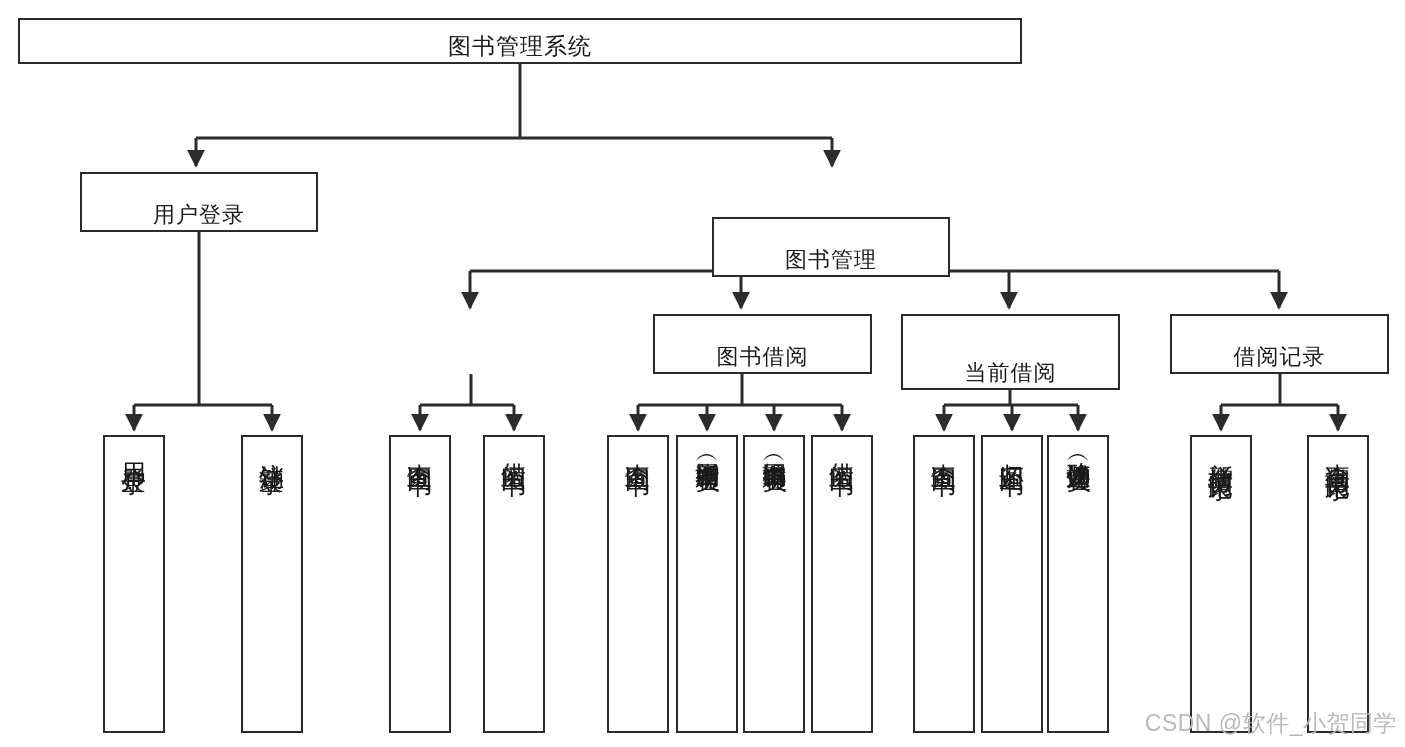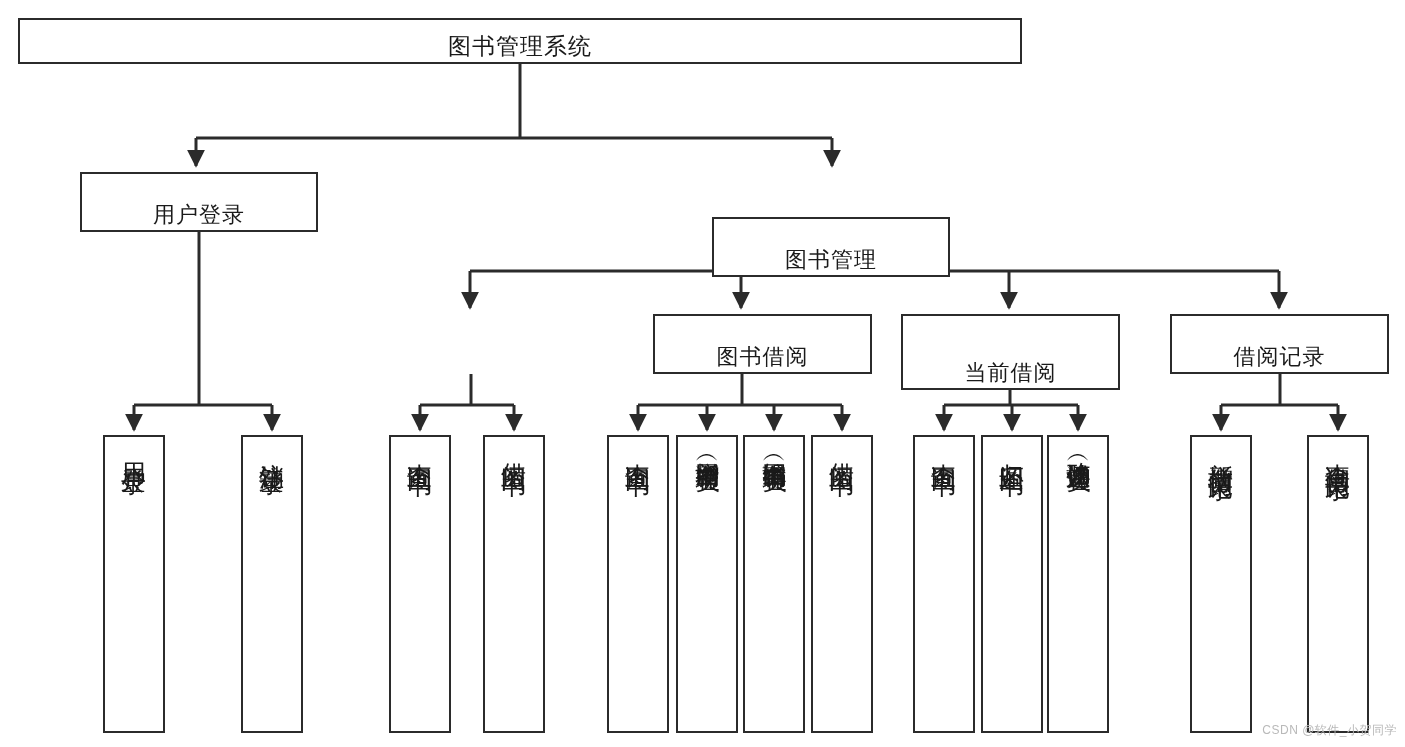--- a/index.html
+++ b/index.html
@@ -57,21 +57,21 @@
     color: #1a1a1a;
   }
   .vtext.tall {
     font-size: 24px;
     letter-spacing: 1px;
   }
   .watermark {
     position: absolute;
     right: 8px;
     bottom: 8px;
-    font-size: 12px;
+    font-size: 23px;
     color: #b9b9b9;
     letter-spacing: 0.5px;
     white-space: nowrap;
   }
 </style>
 </head>
 <body>
 
 <div id="canvas">
 

